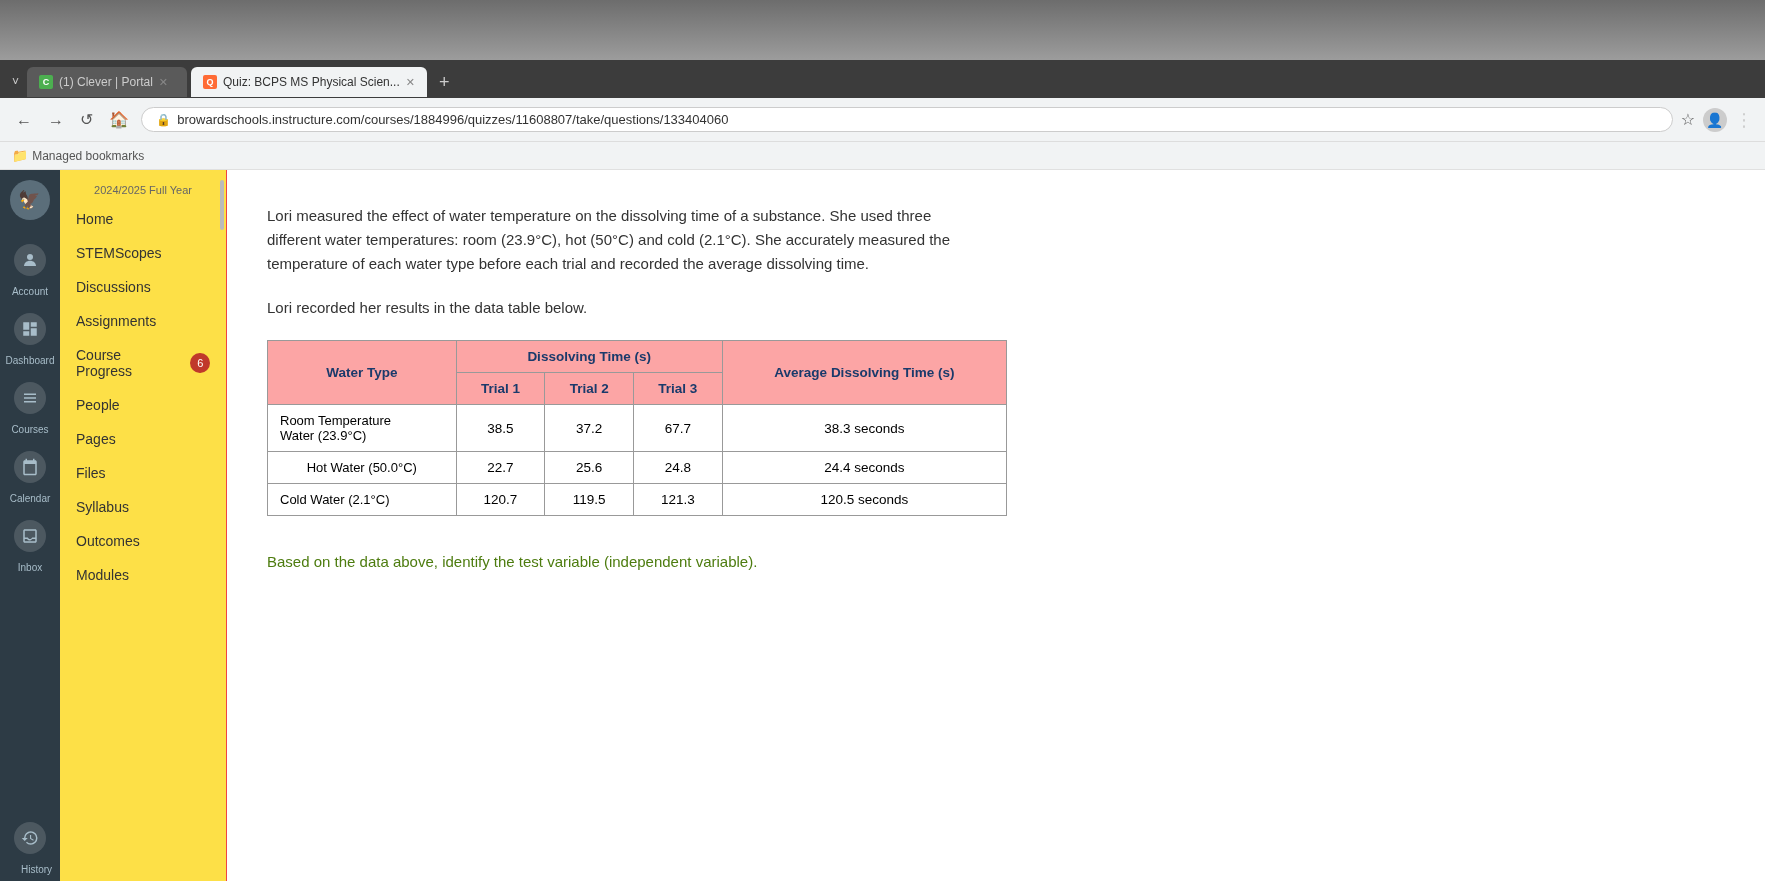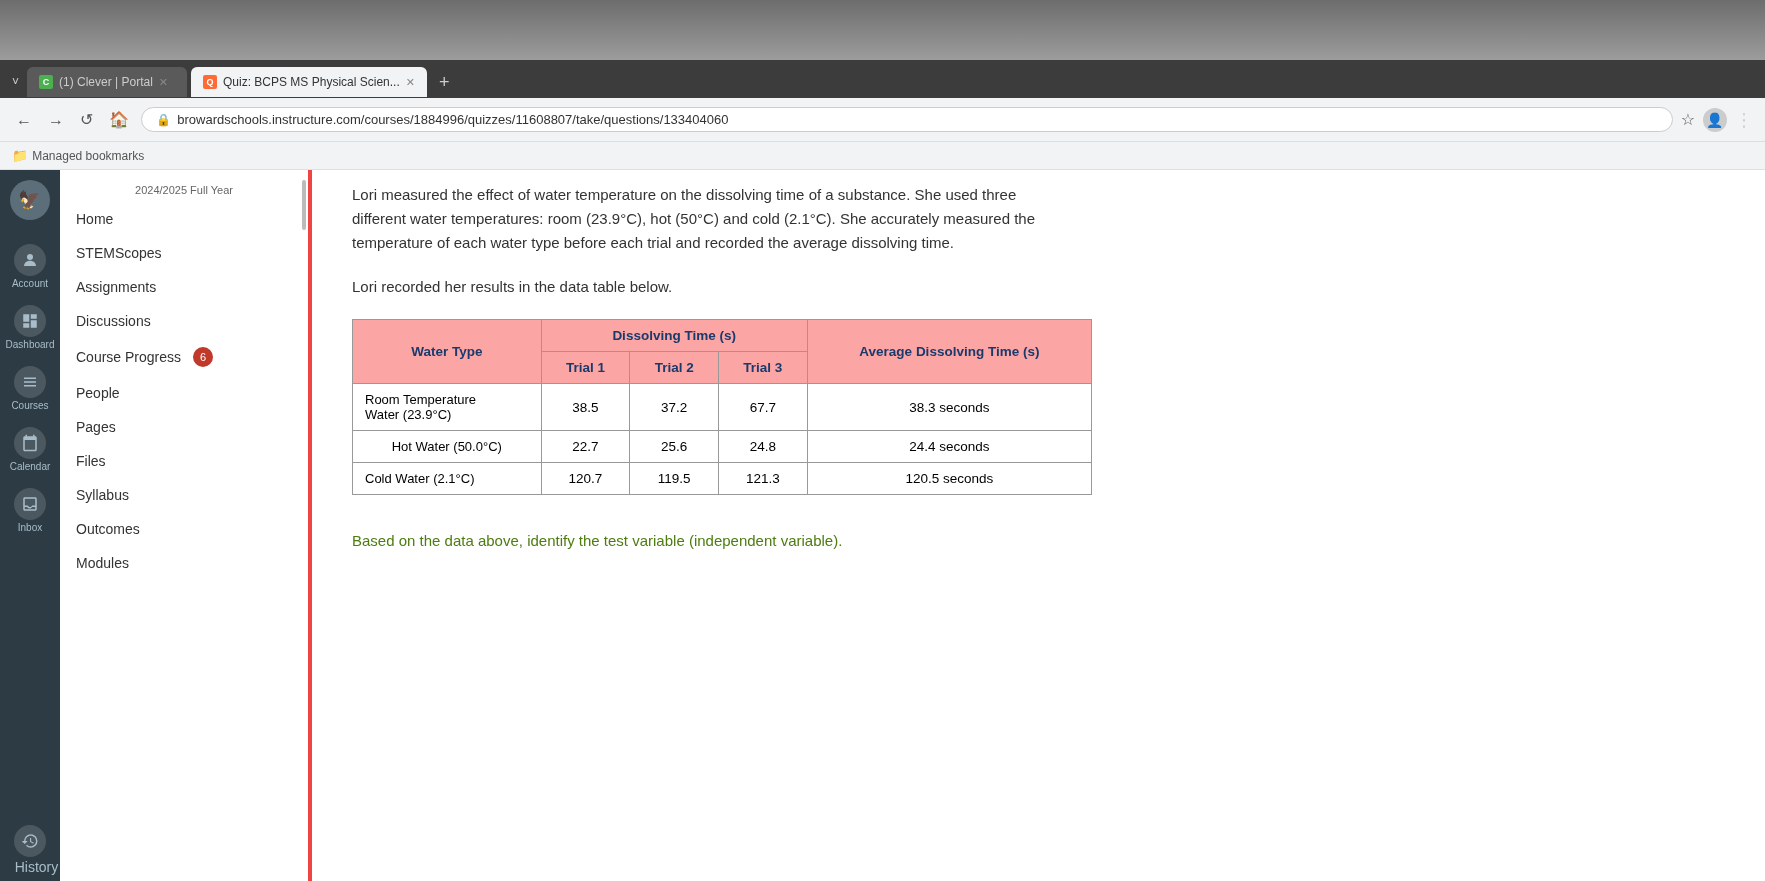--- a/index.html
+++ b/index.html
@@ -194,39 +194,39 @@
     .sidebar-icon-item {
       display: flex;
       flex-direction: column;
       align-items: center;
       color: #a8bdc9;
       font-size: 10px;
       padding: 6px 4px;
       cursor: pointer;
       width: 100%;
       text-align: center;
-      gap: 2px;
+      gap: 10px;
     }
 
     .sidebar-icon-item .icon-circle {
       width: 32px;
       height: 32px;
       border-radius: 50%;
       background: rgba(255,255,255,0.15);
       display: flex;
       align-items: center;
       justify-content: center;
       font-size: 16px;
     }
 
     
     .course-nav {
-      width: 252px;
-      background: #ffffff;
-      border-right: 4px solid #ef4444;
+      width: 167px;
+      background: #fde047;
+      border-right: 1px solid #ef4444;
       padding-top: 8px;
       overflow-y: auto;
       flex-shrink: 0;
     }
 
     .course-year {
       font-size: 11px;
       color: #666;
       padding: 6px 16px;
       text-align: center;
@@ -252,21 +252,21 @@
       display: flex;
       align-items: center;
       justify-content: center;
       margin-left: 4px;
     }
 
     
     .content-area {
       flex: 1;
       background: white;
-      padding: 13px 40px;
+      padding: 34px 40px;
       overflow-y: auto;
     }
 
     .question-text {
       font-size: 15px;
       color: #333;
       line-height: 1.6;
       margin-bottom: 20px;
       max-width: 720px;
     }
@@ -420,41 +420,41 @@
       </div>
       <span style="font-size:10px; color:#a8bdc9;">Inbox</span>
     </div>
 
     <div class="sidebar-icon-item" style="margin-top:auto;">
       <div class="icon-circle">
         <svg width="18" height="18" viewBox="0 0 24 24" fill="#a8bdc9">
           <path d="M13 3a9 9 0 0 0-9 9H1l3.89 3.89.07.14L9 12H6c0-3.87 3.13-7 7-7s7 3.13 7 7-3.13 7-7 7c-1.93 0-3.68-.79-4.94-2.06l-1.42 1.42A8.954 8.954 0 0 0 13 21a9 9 0 0 0 0-18zm-1 5v5l4.28 2.54.72-1.21-3.5-2.08V8H12z"></path>
         </svg>
       </div>
-      <span style="font-size:14px; color:#a8bdc9;margin-left:13px;">History</span>
+      <span style="font-size:10px; color:#a8bdc9;margin-left:13px;">History</span>
     </div>
   </div>
 
   <div class="course-nav" style="position:relative;">
 
     <div style="position:absolute; right:2px; top:10px; width:4px; height:50px; background:#bbb; border-radius:2px;"></div>
 
     <div class="course-year">2024/2025 Full Year</div>
 
     <div class="nav-item">
       <span>Home</span>
     </div>
     <div class="nav-item">
       <span>STEMScopes</span>
     </div>
     <div class="nav-item">
+      <span>Discussions</span>
+    </div>
+    <div class="nav-item">
       <span>Assignments</span>
-    </div>
-    <div class="nav-item">
-      <span>Discussions</span>
     </div>
     <div class="nav-item" style="display:flex; align-items:center;">
       <span>Course Progress</span>
       <span class="badge">6</span>
     </div>
     <div class="nav-item">
       <span>People</span>
     </div>
     <div class="nav-item">
       <span>Pages</span>

